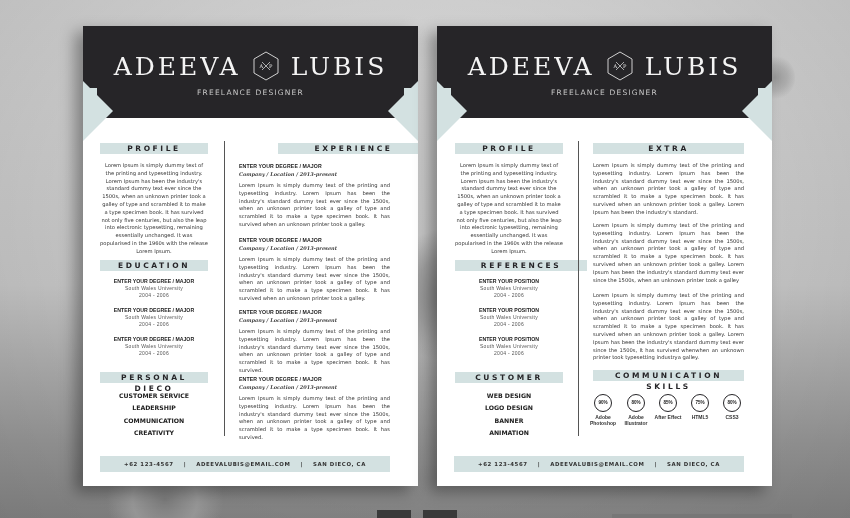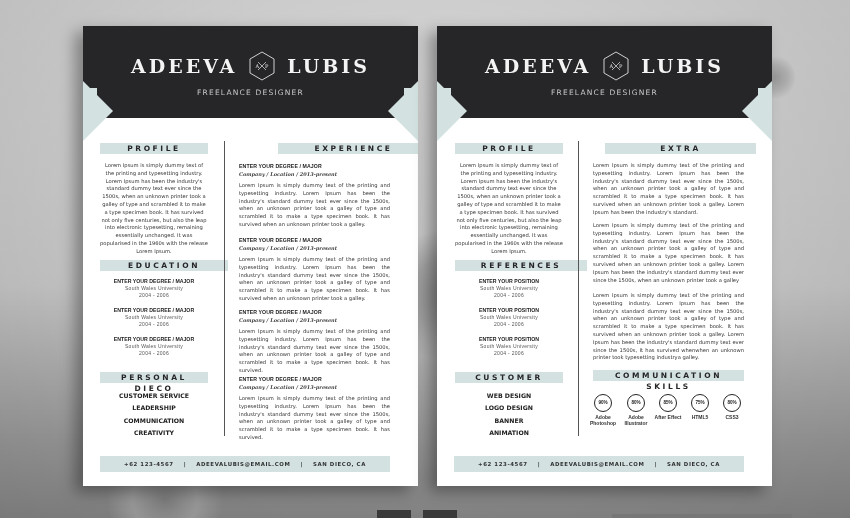--- a/index.html
+++ b/index.html
@@ -39,22 +39,22 @@
   .tri-l { left: 0; top: 55px; border-top: 30px solid transparent; border-bottom: 30px solid transparent; border-left: 30px solid #d3e1e1; }
   .tri-r { right: 0; top: 55px; border-top: 30px solid transparent; border-bottom: 30px solid transparent; border-right: 30px solid #d3e1e1; }
   .tri-l-fill { position:absolute; left:0; top:62px; width:14px; height:30px; background:#d3e1e1; }
   .tri-r-fill { position:absolute; right:0; top:62px; width:14px; height:30px; background:#d3e1e1; }
 
   .name-row {
     position: absolute; left: 0; top: 25px; width: 335px; height: 30px;
     display: flex; align-items: center; justify-content: center; gap: 10px;
   }
   .name {
-    font-family: "DejaVu Serif", serif; font-weight: bold; color: #f4f4f4;
-    font-size: 19px; letter-spacing: 3px;
+    font-family: "DejaVu Serif", serif; font-weight: normal; color: #f4f4f4;
+    font-size: 25px; letter-spacing: 3px;
   }
   .mono {
     width: 30px; height: 30px; position: relative;
   }
   .mono svg { position: absolute; left: 0; top: 0; }
   .title {
     position: absolute; left: 0; top: 62px; width: 335px; text-align: center;
     color: #c9c9c9; font-size: 7.5px; letter-spacing: 1.2px; font-family: "DejaVu Sans", sans-serif;
   }
 
@@ -139,21 +139,21 @@
         <text x="18" y="17" font-size="5" fill="#e0e0e0" font-family="DejaVu Serif, serif">P</text>
       </svg>
     </span>
     <span class="name">LUBIS</span>
   </div>
   <div class="title">FREELANCE DESIGNER</div>
 
   <div class="section-bar" style="left:17px; top:117px; width:108px;">PROFILE</div>
   <div class="para center" style="left:17px; top:136px; width:108px;">Lorem Ipsum is simply dummy text of the printing and typesetting industry. Lorem Ipsum has been the industry's standard dummy text ever since the 1500s, when an unknown printer took a galley of type and scrambled it to make a type specimen book. It has survived not only five centuries, but also the leap into electronic typesetting, remaining essentially unchanged. It was popularised in the 1960s with the release Lorem Ipsum.</div>
 
-  <div class="section-bar" style="left:17px; top:234px; width:128px;">EDUCATION</div>
+  <div class="section-bar" style="left:17px; top:234px; width:108px;">EDUCATION</div>
   <div class="edu-block" style="left:17px; top:252px;">
     <div class="h">ENTER YOUR DEGREE / MAJOR</div>
     <div class="s">South Wales University</div>
     <div class="s">2004 - 2006</div>
   </div>
   <div class="edu-block" style="left:17px; top:281px;">
     <div class="h">ENTER YOUR DEGREE / MAJOR</div>
     <div class="s">South Wales University</div>
     <div class="s">2004 - 2006</div>
   </div>
@@ -245,21 +245,21 @@
   <div class="section-bar" style="left:18px; top:346px; width:108px;">CUSTOMER</div>
   <div class="list-center" style="left:18px; top:364px;">
     <div>WEB DESIGN</div>
     <div>LOGO DESIGN</div>
     <div>BANNER</div>
     <div>ANIMATION</div>
   </div>
 
   <div class="vline" style="left:141px; top:115px; height:295px;"></div>
 
-  <div class="section-bar" style="left:156px; top:117px; width:151px;margin-left:12px;">EXTRA</div>
+  <div class="section-bar" style="left:156px; top:117px; width:151px;">EXTRA</div>
   <div class="para justify" style="left:156px; top:136px; width:151px;">Lorem Ipsum is simply dummy text of the printing and typesetting industry. Lorem Ipsum has been the industry's standard dummy text ever since the 1500s, when an unknown printer took a galley of type and scrambled it to make a type specimen book. It has survived when an unknown printer took a galley. Lorem Ipsum has been the industry's standard.</div>
   <div class="para justify" style="left:156px; top:196px; width:151px;">Lorem Ipsum is simply dummy text of the printing and typesetting industry. Lorem Ipsum has been the industry's standard dummy text ever since the 1500s, when an unknown printer took a galley of type and scrambled it to make a type specimen book. It has survived when an unknown printer took a galley.  Lorem Ipsum has been the industry's standard dummy text ever since the 1500s, when an unknown printer took a galley</div>
   <div class="para justify" style="left:156px; top:266px; width:151px;">Lorem Ipsum is simply dummy text of the printing and typesetting industry. Lorem Ipsum has been the industry's standard dummy text ever since the 1500s, when an unknown printer took a galley of type and scrambled it to make a type specimen book. It has survived when an unknown printer took a galley. Lorem Ipsum has been the industry's standard dummy text ever since the 1500s, It has survived whenwhen an unknown printer took typesetting industrya galley.</div>
 
   <div class="section-bar" style="left:156px; top:344px; width:151px;">COMMUNICATION SKILLS</div>
 
   <div class="skill" style="left:151px; top:368px;">
     <div class="circle">90%</div>
     <div class="lbl">Adobe Photoshop</div>
   </div>

